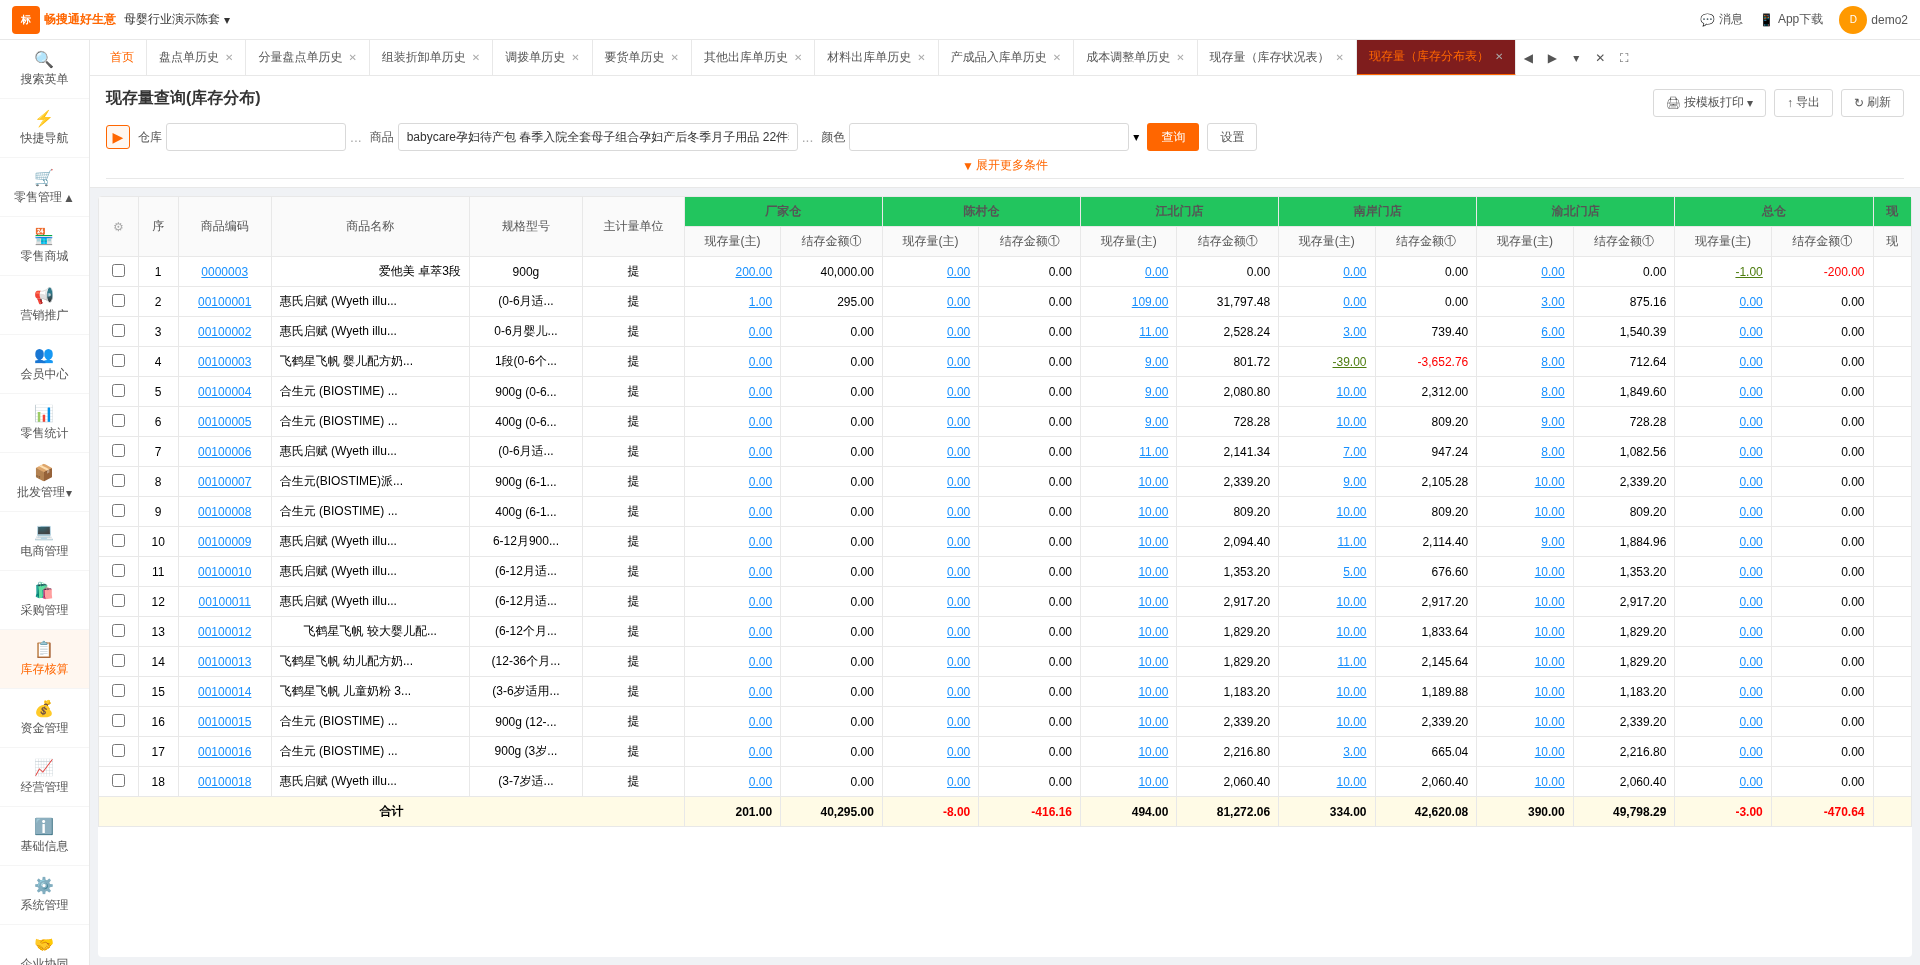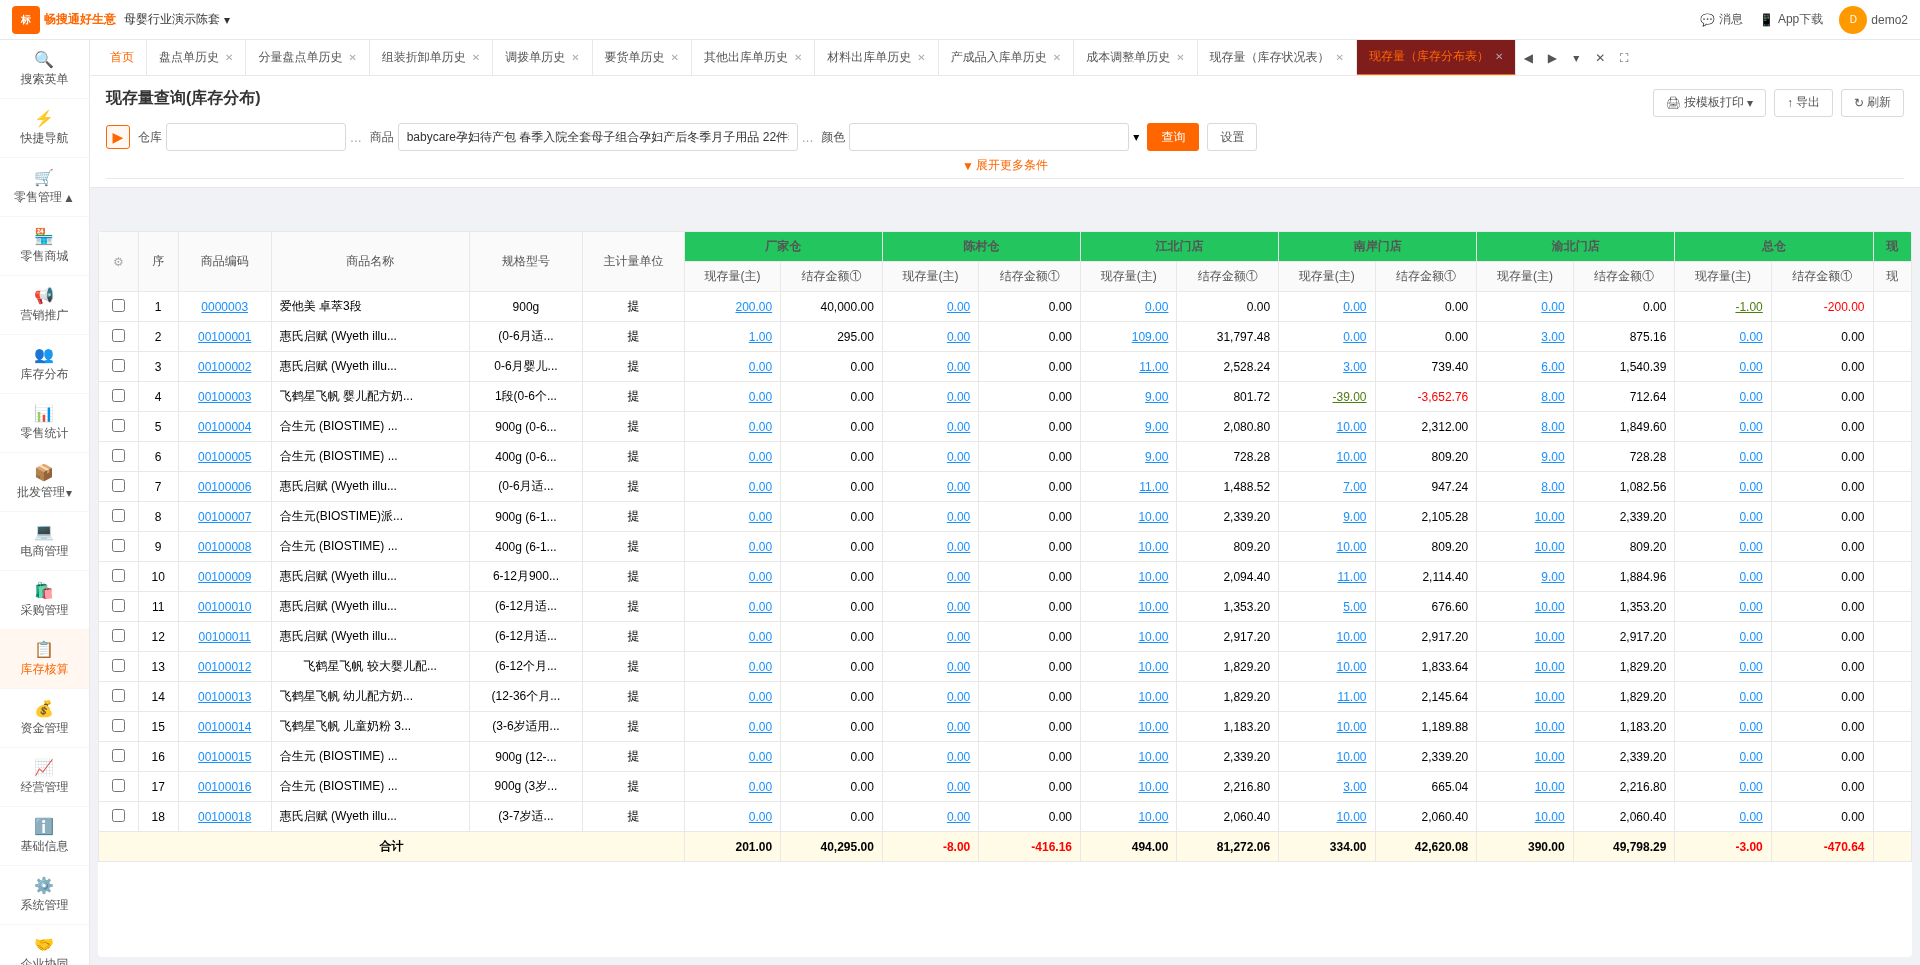--- a/index.html
+++ b/index.html
@@ -36,21 +36,21 @@
     
     .tab-bar { height: 36px; background: #fff; border-bottom: 1px solid #e8e8e8; display: flex; align-items: center; overflow-x: auto; flex-shrink: 0; padding-left: 8px; }
     .tab-bar::-webkit-scrollbar { height: 3px; }
     .tab-item { display: flex; align-items: center; gap: 4px; padding: 6px 12px; white-space: nowrap; cursor: pointer; color: #555; border-right: 1px solid #e8e8e8; font-size: 12px; height: 36px; flex-shrink: 0; }
     .tab-item.home { color: #f60; }
     .tab-item.active { color: #f60; background: #7f1d1d; border-bottom: 2px solid #f60; }
     .tab-item .tab-close { color: #aaa; font-size: 10px; cursor: pointer; margin-left: 2px; }
     .tab-nav-btn { width: 24px; height: 36px; display: flex; align-items: center; justify-content: center; cursor: pointer; color: #555; border: none; background: #fff; flex-shrink: 0; }
 
     
-    .content-area { flex: 1; overflow: hidden; display: flex; flex-direction: column; padding: 0; background: #f0f2f5; gap: 35px; }
+    .content-area { flex: 1; overflow: hidden; display: flex; flex-direction: column; padding: 0; background: #f0f2f5; }
 
     
     .page-header { background: #fff; padding: 12px 16px 8px; border-bottom: 1px solid #e8e8e8; flex-shrink: 0; }
     .page-title { font-size: 16px; font-weight: bold; color: #333; margin-bottom: 8px; }
 
     
     .filter-area { background: #fff; padding: 8px 16px; flex-shrink: 0; border-bottom: 1px solid #e8e8e8; }
     .filter-row { display: flex; align-items: center; gap: 8px; flex-wrap: nowrap; }
     .filter-item { display: flex; align-items: center; gap: 4px; }
     .filter-label { color: #555; white-space: nowrap; font-size: 12px; }
@@ -142,21 +142,21 @@
     <div class="sidebar-item">
       <div class="s-icon">🏪</div>
       <div>零售商城</div>
     </div>
     <div class="sidebar-item">
       <div class="s-icon">📢</div>
       <div>营销推广</div>
     </div>
     <div class="sidebar-item">
       <div class="s-icon">👥</div>
-      <div>库存分布</div>
+      <div>会员中心</div>
     </div>
     <div class="sidebar-item">
       <div class="s-icon">📊</div>
       <div>零售统计</div>
     </div>
     <div class="sidebar-item">
       <div class="s-icon">📦</div>
       <div style="display:flex;align-items:center;justify-content:center;gap:1px;">
         <span>批发管理</span>
         <span>▾</span>
@@ -343,21 +343,21 @@
                 <th>现存量(主)</th>
                 <th>结存金额①</th>
                 <th>现</th>
               </tr>
             </thead>
             <tbody id="table-body">
             <tr>
     <td><input type="checkbox" style="cursor: pointer;"></td>
     <td>1</td>
     <td><span class="link-num">0000003</span></td>
-    <td style="text-align:left;max-width:150px;overflow:hidden;text-overflow:ellipsis;">爱他美 卓萃3段</td>
+    <td style="text-align:right;max-width:150px;overflow:hidden;text-overflow:ellipsis;">爱他美 卓萃3段</td>
     <td>900g</td>
     <td>提</td>
     <td class="num-cell"><span class="link-num">200.00</span></td>
     <td class="num-cell">40,000.00</td>
     <td class="num-cell"><span class="link-num">0.00</span></td>
     <td class="num-cell">0.00</td>
     <td class="num-cell"><span class="link-num">0.00</span></td>
     <td class="num-cell">0.00</td>
     <td class="num-cell"><span class="link-num">0.00</span></td>
     <td class="num-cell ">0.00</td>
@@ -477,21 +477,21 @@
     <td>7</td>
     <td><span class="link-num">00100006</span></td>
     <td style="text-align:left;max-width:150px;overflow:hidden;text-overflow:ellipsis;">惠氏启赋 (Wyeth illu...</td>
     <td>(0-6月适...</td>
     <td>提</td>
     <td class="num-cell"><span class="link-num">0.00</span></td>
     <td class="num-cell">0.00</td>
     <td class="num-cell"><span class="link-num">0.00</span></td>
     <td class="num-cell">0.00</td>
     <td class="num-cell"><span class="link-num">11.00</span></td>
-    <td class="num-cell">1,488.52</td>
+    <td class="num-cell">2,141.34</td>
     <td class="num-cell"><span class="link-num">7.00</span></td>
     <td class="num-cell ">947.24</td>
     <td class="num-cell"><span class="link-num">8.00</span></td>
     <td class="num-cell">1,082.56</td>
     <td class="num-cell "><span class="link-num">0.00</span></td>
     <td class="num-cell ">0.00</td>
     <td></td>
   </tr>
                 <tr>
     <td><input type="checkbox" style="cursor: pointer;"></td>

